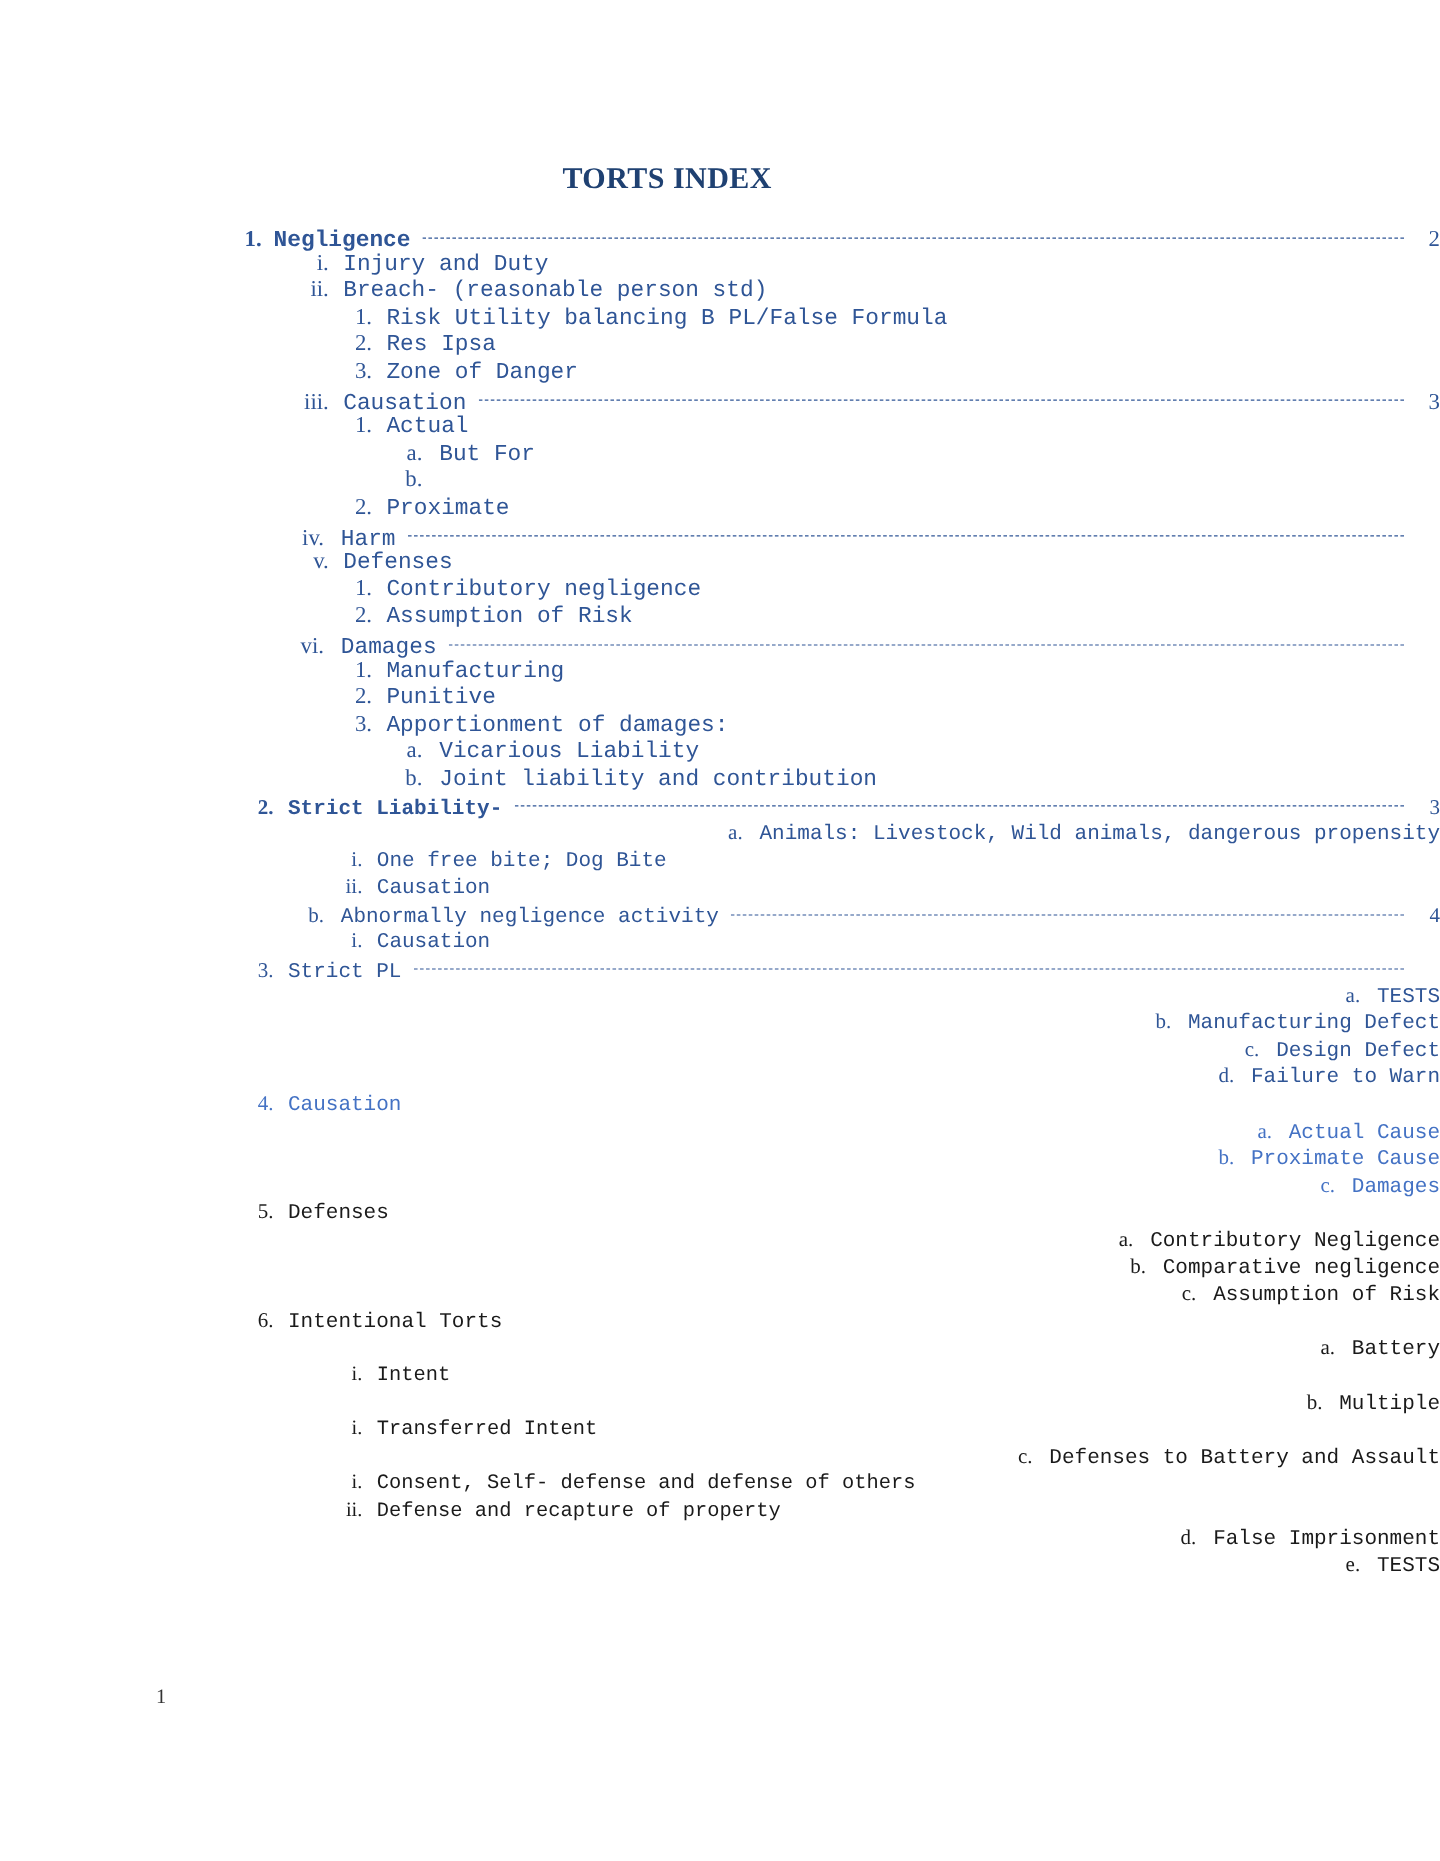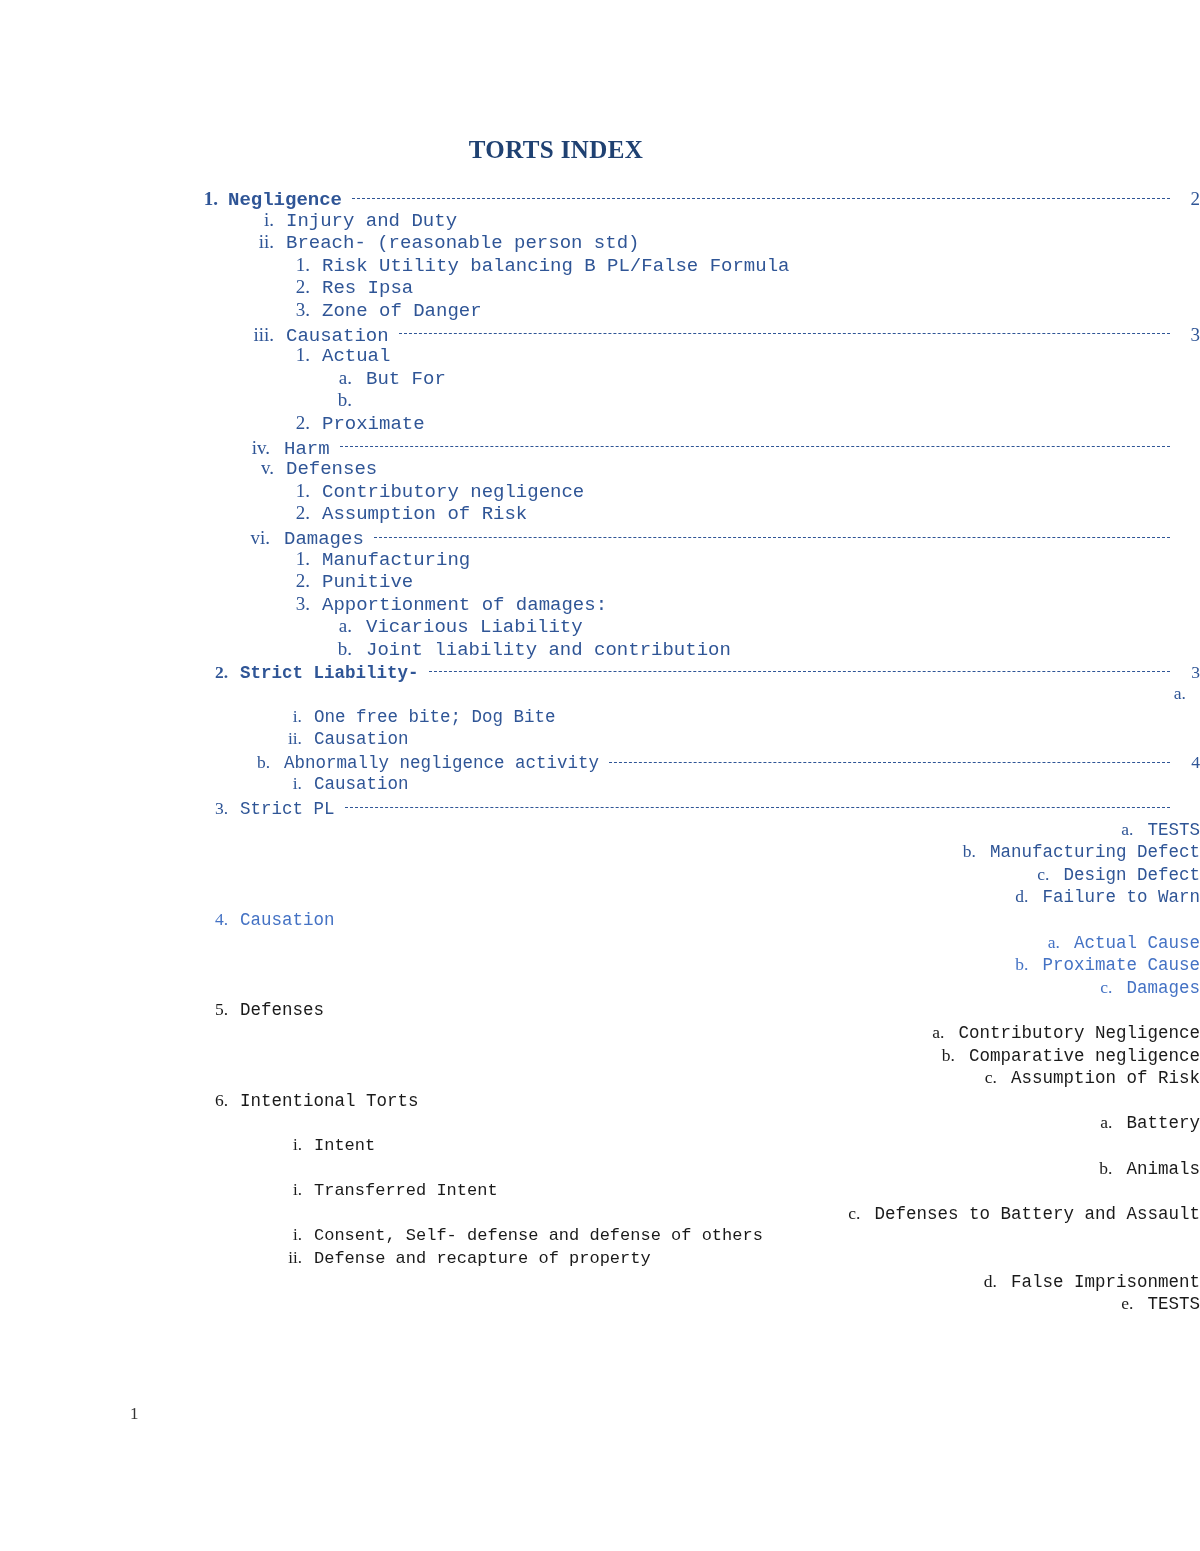--- a/index.html
+++ b/index.html
@@ -229,20 +229,21 @@
         <span class="label">Joint liability and contribution</span>
       </div>
       <div class="row lvl1b c-dark sz-sm">
         <span class="marker bold">2.</span>
         <span class="label bold">Strict Liability-</span>
         <span class="leader"></span>
         <span class="pagenum">3</span>
       </div>
       <div class="row lvl2a c-dark sz-sm">
         <span class="marker">a.</span>
+        <span class="label">Animals: Livestock, Wild animals, dangerous propensity</span>
       </div>
       <div class="row lvl3i c-dark sz-sm">
         <span class="marker">i.</span>
         <span class="label">One free bite; Dog Bite</span>
       </div>
       <div class="row lvl3i c-dark sz-sm">
         <span class="marker">ii.</span>
         <span class="label">Causation</span>
       </div>
       <div class="row lvl2a c-dark sz-sm">
@@ -316,21 +317,21 @@
       <div class="row lvl2a c-black sz-sm">
         <span class="marker">a.</span>
         <span class="label">Battery</span>
       </div>
       <div class="row lvl3i c-black sz-xs">
         <span class="marker">i.</span>
         <span class="label">Intent</span>
       </div>
       <div class="row lvl2a c-black sz-sm">
         <span class="marker">b.</span>
-        <span class="label">Animals</span>
+        <span class="label">Multiple</span>
       </div>
       <div class="row lvl3i c-black sz-xs">
         <span class="marker">i.</span>
         <span class="label">Transferred Intent</span>
       </div>
       <div class="row lvl2a c-black sz-sm">
         <span class="marker">c.</span>
         <span class="label">Defenses to Battery and Assault</span>
       </div>
       <div class="row lvl3i c-black sz-xs">

